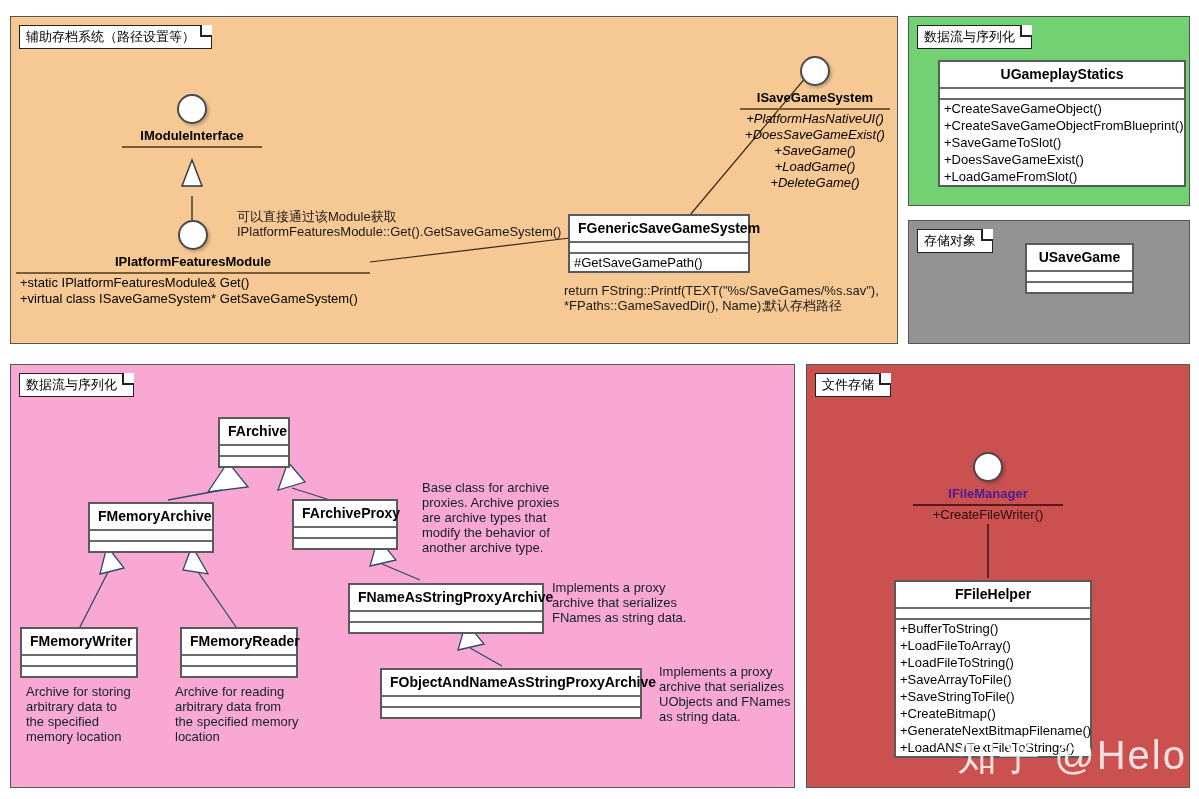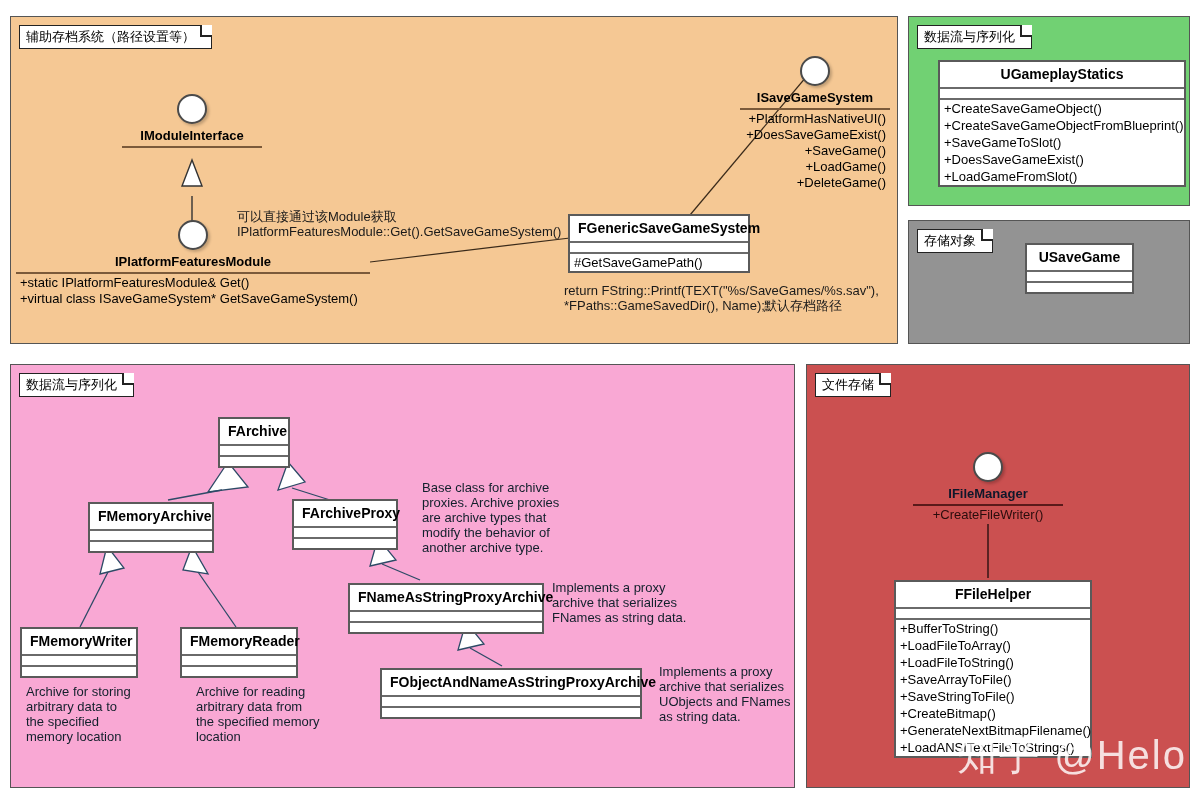--- a/index.html
+++ b/index.html
@@ -148,21 +148,21 @@
   <div class="ops" style="text-align:left;">
     <div>+static IPlatformFeaturesModule&amp; Get()</div>
     <div>+virtual class ISaveGameSystem* GetSaveGameSystem()</div>
   </div>
 </div>
 
 <div class="iface" style="left:740px;top:56px;width:150px;">
   <div class="ball"></div>
   <div class="ifname">ISaveGameSystem</div>
   <div class="rule"></div>
-  <div class="ops" style="text-align:right;">
+  <div class="ops" style="text-align:center;font-style:italic;">
     <div>+PlatformHasNativeUI()</div>
     <div>+DoesSaveGameExist()</div>
     <div>+SaveGame()</div>
     <div>+LoadGame()</div>
     <div>+DeleteGame()</div>
   </div>
 </div>
 
 <div class="note" style="left:237px;top:209px;width:340px;">可以直接通过该Module获取
 IPlatformFeaturesModule::Get().GetSaveGameSystem()</div>
@@ -229,21 +229,21 @@
 <div class="note note-dark" style="left:26px;top:684px;width:150px;">Archive for storing
 arbitrary data to
 the specified
 memory location</div>
 
 <div class="umlbox" style="left:180px;top:627px;width:118px;">
   <div class="name">FMemoryReader</div>
   <div class="sect empty"></div>
   <div class="sect empty"></div>
 </div>
-<div class="note note-dark" style="left:196px;top:684px;width:160px;">Archive for reading
+<div class="note note-dark" style="left:175px;top:684px;width:160px;">Archive for reading
 arbitrary data from
 the specified memory
 location</div>
 
 <div class="umlbox" style="left:348px;top:583px;width:196px;">
   <div class="name">FNameAsStringProxyArchive</div>
   <div class="sect empty"></div>
   <div class="sect empty"></div>
 </div>
 <div class="note note-dark" style="left:552px;top:580px;width:180px;">Implements a proxy
@@ -255,21 +255,21 @@
   <div class="sect empty"></div>
   <div class="sect empty"></div>
 </div>
 <div class="note note-dark" style="left:659px;top:664px;width:190px;">Implements a proxy
 archive that serializes
 UObjects and FNames
 as string data.</div>
 
 <div class="iface" style="left:913px;top:452px;width:150px;">
   <div class="ball"></div>
-  <div class="ifname" style="color:#0f172a;">IFileManager</div>
+  <div class="ifname" style="color:#4c1d95;">IFileManager</div>
   <div class="rule" style="background:#5a1a1a;"></div>
   <div class="ops" style="color:#2a0c0c;">
     <div>+CreateFileWriter()</div>
   </div>
 </div>
 
 <div class="umlbox" style="left:894px;top:580px;width:198px;">
   <div class="name">FFileHelper</div>
   <div class="sect empty"></div>
   <div class="sect">

